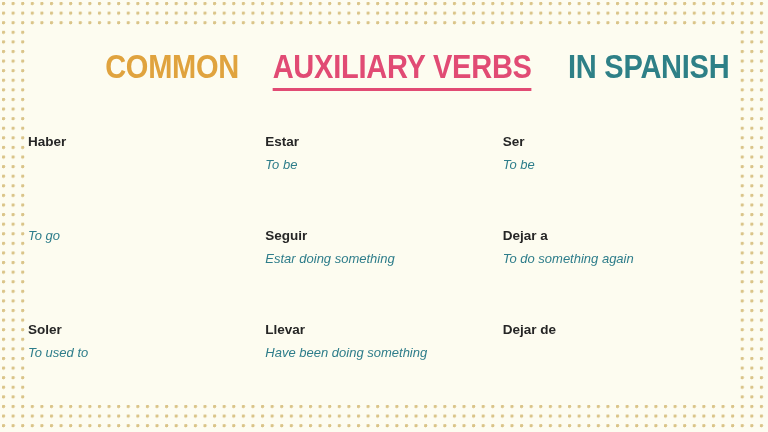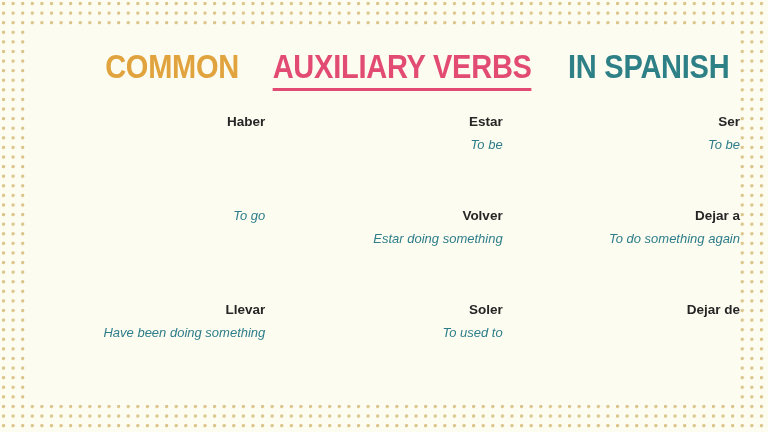--- a/index.html
+++ b/index.html
@@ -94,22 +94,23 @@
     top: 84px;
     width: 712px;
   }
   .verb-row {
     display: flex;
     width: 712px;
     height: 94px;
   }
   .verb-cell {
     flex: 1 1 33.333%;
-    text-align: right;
+    text-align: left;
     padding-top: 2px;
+    margin-top: 20px;
   }
   .verb-term {
     font-family: "Liberation Sans", sans-serif;
     font-weight: bold;
     font-size: 13.5px;
     color: #262626;
     line-height: 18px;
     margin-bottom: 5px;
   }
   .verb-meaning {
@@ -148,37 +149,37 @@
           <div class="verb-term">Ser</div>
           <div class="verb-meaning">To be</div>
         </div>
       </div>
 
       <div class="verb-row">
         <div class="verb-cell">
           <div class="verb-meaning">To go</div>
         </div>
         <div class="verb-cell">
-          <div class="verb-term">Volver</div>
+          <div class="verb-term">Seguir</div>
           <div class="verb-meaning">Estar doing something</div>
         </div>
         <div class="verb-cell">
           <div class="verb-term">Dejar a</div>
           <div class="verb-meaning">To do something again</div>
         </div>
       </div>
 
       <div class="verb-row">
         <div class="verb-cell">
+          <div class="verb-term">Soler</div>
+          <div class="verb-meaning">To used to</div>
+        </div>
+        <div class="verb-cell">
           <div class="verb-term">Llevar</div>
           <div class="verb-meaning">Have been doing something</div>
-        </div>
-        <div class="verb-cell">
-          <div class="verb-term">Soler</div>
-          <div class="verb-meaning">To used to</div>
         </div>
         <div class="verb-cell">
           <div class="verb-term">Dejar de</div>
         </div>
       </div>
 
     </div>
   </div>
 </div>
 

